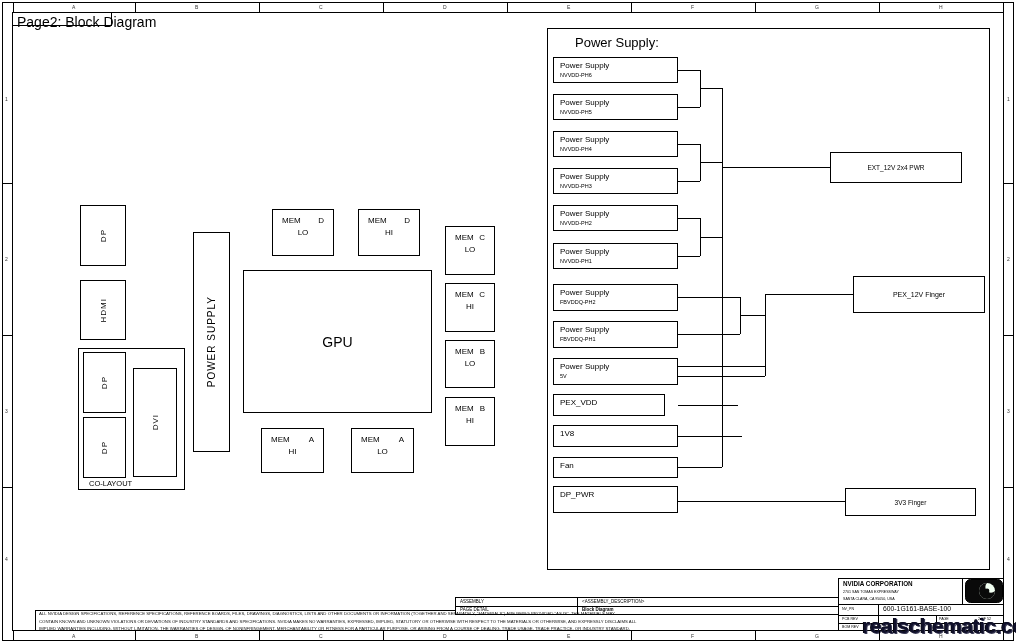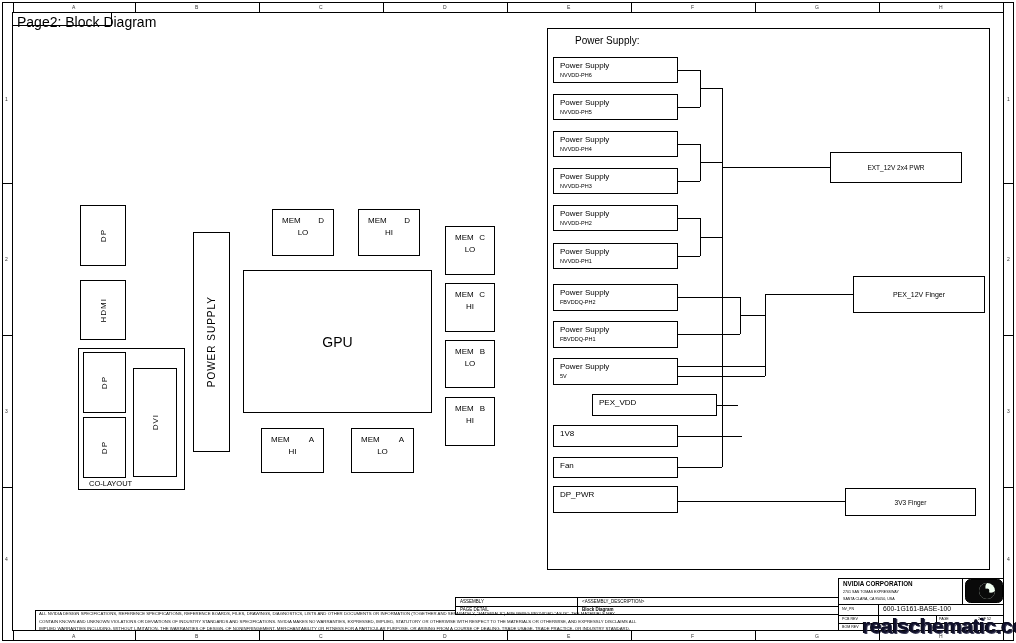--- a/index.html
+++ b/index.html
@@ -56,21 +56,21 @@
 
   <div class="box vtext" style="left:193px;top:232px;width:37px;height:220px;font-size:10px;">
       <span>POWER SUPPLY</span>
     </div>
 
   <div class="box center" style="left:243px;top:270px;width:189px;height:143px;font-size:14px;">
       <span>GPU</span>
     </div>
 
   <div class="box nofill" style="left:547px;top:28px;width:443px;height:542px;"></div>
-  <div class="lbl" style="left:575px;top:35px;font-size:10px;">Power Supply:</div>
+  <div class="lbl" style="left:575px;top:35px;font-size:13px;">Power Supply:</div>
 
   <div class="box center" style="left:830px;top:152px;width:132px;height:31px;font-size:6.5px;">
       <span>EXT_12V 2x4 PWR</span>
     </div>
   <div class="box center" style="left:853px;top:276px;width:132px;height:37px;font-size:7px;">
       <span>PEX_12V Finger</span>
     </div>
   <div class="box center" style="left:845px;top:488px;width:131px;height:28px;font-size:6.5px;">
       <span>3V3 Finger</span>
     </div>
@@ -168,21 +168,21 @@
         <div class="psSub">FBVDDQ-PH2</div>
       </div>
       <div class="box" style="left: 553px; top: 321px; width: 125px; height: 27px;">
         <div class="psTitle">Power Supply</div>
         <div class="psSub">FBVDDQ-PH1</div>
       </div>
       <div class="box" style="left: 553px; top: 358px; width: 125px; height: 27px;">
         <div class="psTitle">Power Supply</div>
         <div class="psSub">5V</div>
       </div>
-      <div class="box" style="left: 553px; top: 394px; width: 125px; height: 22px; margin-left: 39px;">
+      <div class="box" style="left: 553px; top: 394px; width: 112px; height: 22px;">
         <div class="psTitle">PEX_VDD</div>
       </div>
       <div class="box" style="left: 553px; top: 425px; width: 125px; height: 22px;">
         <div class="psTitle">1V8</div>
       </div>
       <div class="box" style="left: 553px; top: 457px; width: 125px; height: 21px;">
         <div class="psTitle">Fan</div>
       </div>
       <div class="box" style="left: 553px; top: 486px; width: 125px; height: 27px;">
         <div class="psTitle">DP_PWR</div>

